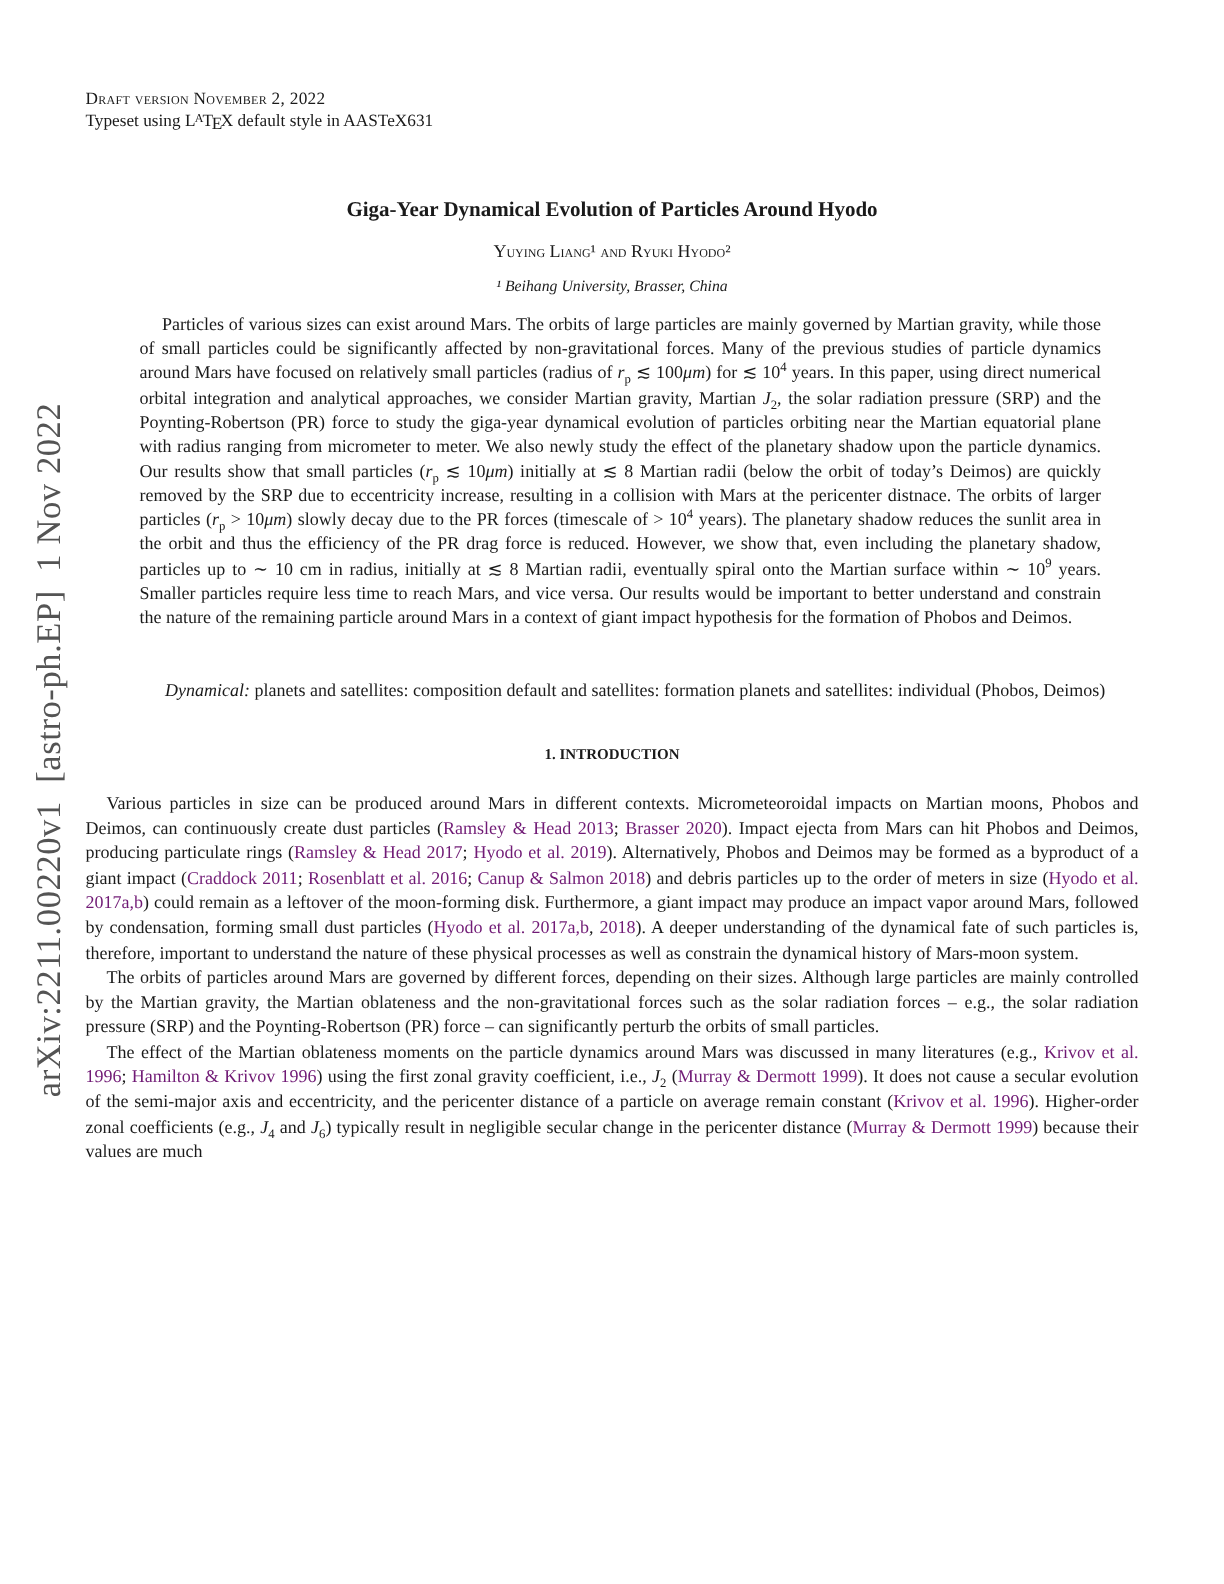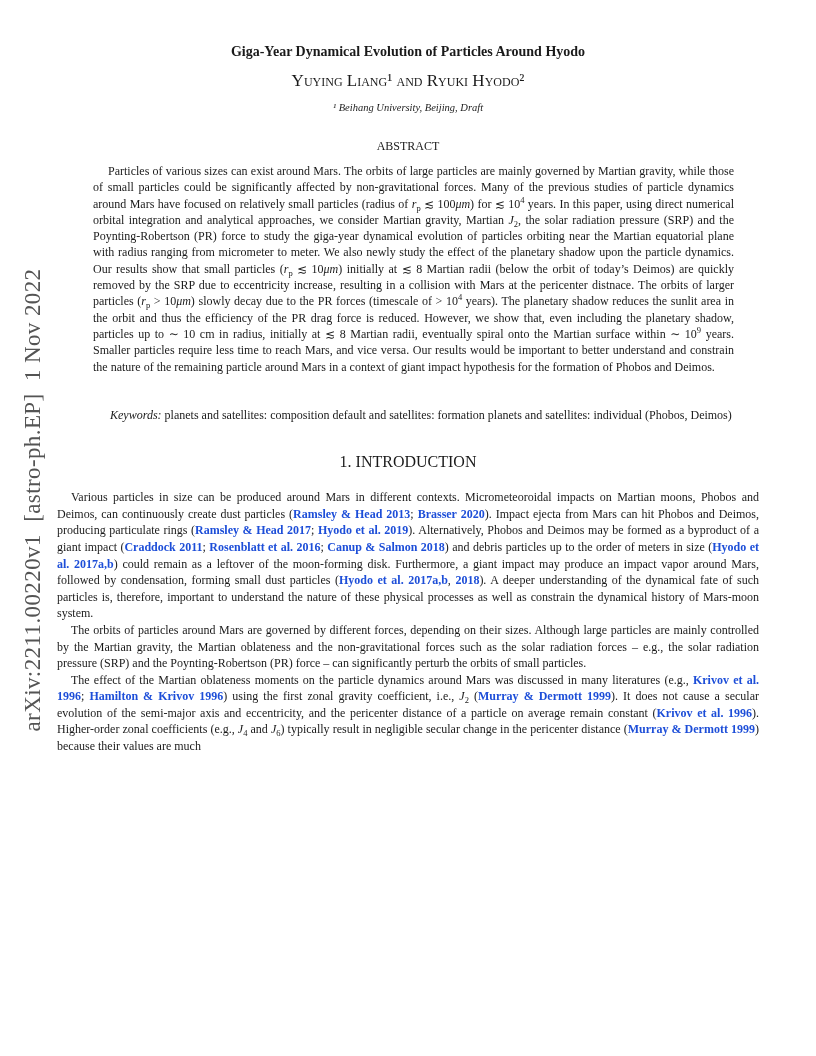--- a/index.html
+++ b/index.html
@@ -17,69 +17,72 @@
     white-space:pre; font-size:23px; letter-spacing:0.4px; color:#545454;
   }
 
   .draft-header { margin-top:60px; }
   .draft-line { font-variant:small-caps; font-size:11.5px; letter-spacing:0.2px; }
   .typeset-line { font-size:11.5px; margin-top:2px; }
   .latex-a { display:inline-block; font-size:8px; vertical-align:0.34em; margin:0 -0.5px; }
   .latex-e { display:inline-block; vertical-align:-0.18em; margin:0 -1px; }
 
   .title { text-align:center; font-weight:bold; font-size:14px; margin:44px 0 0 0; }
-  .authors { text-align:center; font-variant:small-caps; font-size:17px; margin-top:11px; }
+  .authors { text-align:center; font-variant:small-caps; font-size:12px; margin-top:11px; }
   .affils { text-align:center; font-style:italic; font-size:10.5px; margin-top:9px; line-height:15px; }
 
   .abstract-heading { text-align:center; font-size:12px; font-weight:normal; margin:24px 0 0 0; }
   .abstract-body {
     margin:9px 25px 0 36px; font-size:12px; line-height:16.3px;
     text-align:justify; text-indent:15px;
   }
 
   .keywords {
     box-sizing:border-box; margin:32px 0 0 53px; width:630px;
     font-size:12px; line-height:16.3px;
     padding-left:48px; text-indent:-48px; text-align:justify;
   }
   .kw-label { font-style:italic; }
 
-  .section-heading { text-align:center; font-size:16px; font-weight:normal; margin:30px 0 18px 0; }
+  .section-heading { text-align:center; font-size:10px; font-weight:bold; margin:30px 0 18px 0; }
   .intro { margin-top:10px; }
   .body-par { margin:0; font-size:12px; line-height:16.6px; text-align:justify; text-indent:14px; }
 
-  .cite { color:#1d4ed8;font-weight:bold; }
+  .cite { color:#701a75; }
   .it { font-style:italic; }
   sup { font-size:8.5px; line-height:0; }
   sub { font-size:8.5px; line-height:0; }
 </style>
 </head>
 <body>
 
 <div class="page">
 
   <div class="arxiv-stamp">arXiv:2211.00220v1  [astro-ph.EP]  1 Nov 2022</div>
 
   <div class="content">
 
+    <div class="draft-header">
+      <div class="draft-line">Draft version November 2, 2022</div>
+      <div class="typeset-line">Typeset using L<span class="latex-a">A</span>T<span class="latex-e">E</span>X default style in AASTeX631</div>
+    </div>
 
     <h1 class="title">Giga-Year Dynamical Evolution of Particles Around Hyodo</h1>
 
     <div class="authors">Yuying Liang¹ and Ryuki Hyodo²</div>
 
     <div class="affils">
-      <div>¹ Beihang University, Beijing, Draft</div>
+      <div>¹ Beihang University, Brasser, China</div>
     </div>
 
-    <h2 class="abstract-heading">ABSTRACT</h2>
 
     <p class="abstract-body">Particles of various sizes can exist around Mars. The orbits of large particles are mainly governed by Martian gravity, while those of small particles could be significantly affected by non-gravitational forces. Many of the previous studies of particle dynamics around Mars have focused on relatively small particles (radius of <span class="it">r</span><sub>p</sub> ≲ 100<span class="it">μm</span>) for ≲ 10<sup>4</sup> years. In this paper, using direct numerical orbital integration and analytical approaches, we consider Martian gravity, Martian <span class="it">J</span><sub>2</sub>, the solar radiation pressure (SRP) and the Poynting-Robertson (PR) force to study the giga-year dynamical evolution of particles orbiting near the Martian equatorial plane with radius ranging from micrometer to meter. We also newly study the effect of the planetary shadow upon the particle dynamics. Our results show that small particles (<span class="it">r</span><sub>p</sub> ≲ 10<span class="it">μm</span>) initially at ≲ 8 Martian radii (below the orbit of today’s Deimos) are quickly removed by the SRP due to eccentricity increase, resulting in a collision with Mars at the pericenter distnace. The orbits of larger particles (<span class="it">r</span><sub>p</sub> &gt; 10<span class="it">μm</span>) slowly decay due to the PR forces (timescale of &gt; 10<sup>4</sup> years). The planetary shadow reduces the sunlit area in the orbit and thus the efficiency of the PR drag force is reduced. However, we show that, even including the planetary shadow, particles up to ∼ 10 cm in radius, initially at ≲ 8 Martian radii, eventually spiral onto the Martian surface within ∼ 10<sup>9</sup> years. Smaller particles require less time to reach Mars, and vice versa. Our results would be important to better understand and constrain the nature of the remaining particle around Mars in a context of giant impact hypothesis for the formation of Phobos and Deimos.</p>
 
     <div class="keywords">
-      <span class="kw-label">Keywords:</span>
+      <span class="kw-label">Dynamical:</span>
       <span>planets and satellites: composition default and satellites: formation planets and satellites: individual (Phobos, Deimos)</span>
     </div>
 
     <h2 class="section-heading">1. INTRODUCTION</h2>
 
     <div class="intro">
       <p class="body-par">Various particles in size can be produced around Mars in different contexts. Micrometeoroidal impacts on Martian moons, Phobos and Deimos, can continuously create dust particles (<span class="cite">Ramsley &amp; Head 2013</span>; <span class="cite">Brasser 2020</span>). Impact ejecta from Mars can hit Phobos and Deimos, producing particulate rings (<span class="cite">Ramsley &amp; Head 2017</span>; <span class="cite">Hyodo et al. 2019</span>). Alternatively, Phobos and Deimos may be formed as a byproduct of a giant impact (<span class="cite">Craddock 2011</span>; <span class="cite">Rosenblatt et al. 2016</span>; <span class="cite">Canup &amp; Salmon 2018</span>) and debris particles up to the order of meters in size (<span class="cite">Hyodo et al. 2017a,b</span>) could remain as a leftover of the moon-forming disk. Furthermore, a giant impact may produce an impact vapor around Mars, followed by condensation, forming small dust particles (<span class="cite">Hyodo et al. 2017a,b</span>, <span class="cite">2018</span>). A deeper understanding of the dynamical fate of such particles is, therefore, important to understand the nature of these physical processes as well as constrain the dynamical history of Mars-moon system.</p>
       <p class="body-par">The orbits of particles around Mars are governed by different forces, depending on their sizes. Although large particles are mainly controlled by the Martian gravity, the Martian oblateness and the non-gravitational forces such as the solar radiation forces – e.g., the solar radiation pressure (SRP) and the Poynting-Robertson (PR) force – can significantly perturb the orbits of small particles.</p>
       <p class="body-par">The effect of the Martian oblateness moments on the particle dynamics around Mars was discussed in many literatures (e.g., <span class="cite">Krivov et al. 1996</span>; <span class="cite">Hamilton &amp; Krivov 1996</span>) using the first zonal gravity coefficient, i.e., <span class="it">J</span><sub>2</sub> (<span class="cite">Murray &amp; Dermott 1999</span>). It does not cause a secular evolution of the semi-major axis and eccentricity, and the pericenter distance of a particle on average remain constant (<span class="cite">Krivov et al. 1996</span>). Higher-order zonal coefficients (e.g., <span class="it">J</span><sub>4</sub> and <span class="it">J</span><sub>6</sub>) typically result in negligible secular change in the pericenter distance (<span class="cite">Murray &amp; Dermott 1999</span>) because their values are much</p>
     </div>

